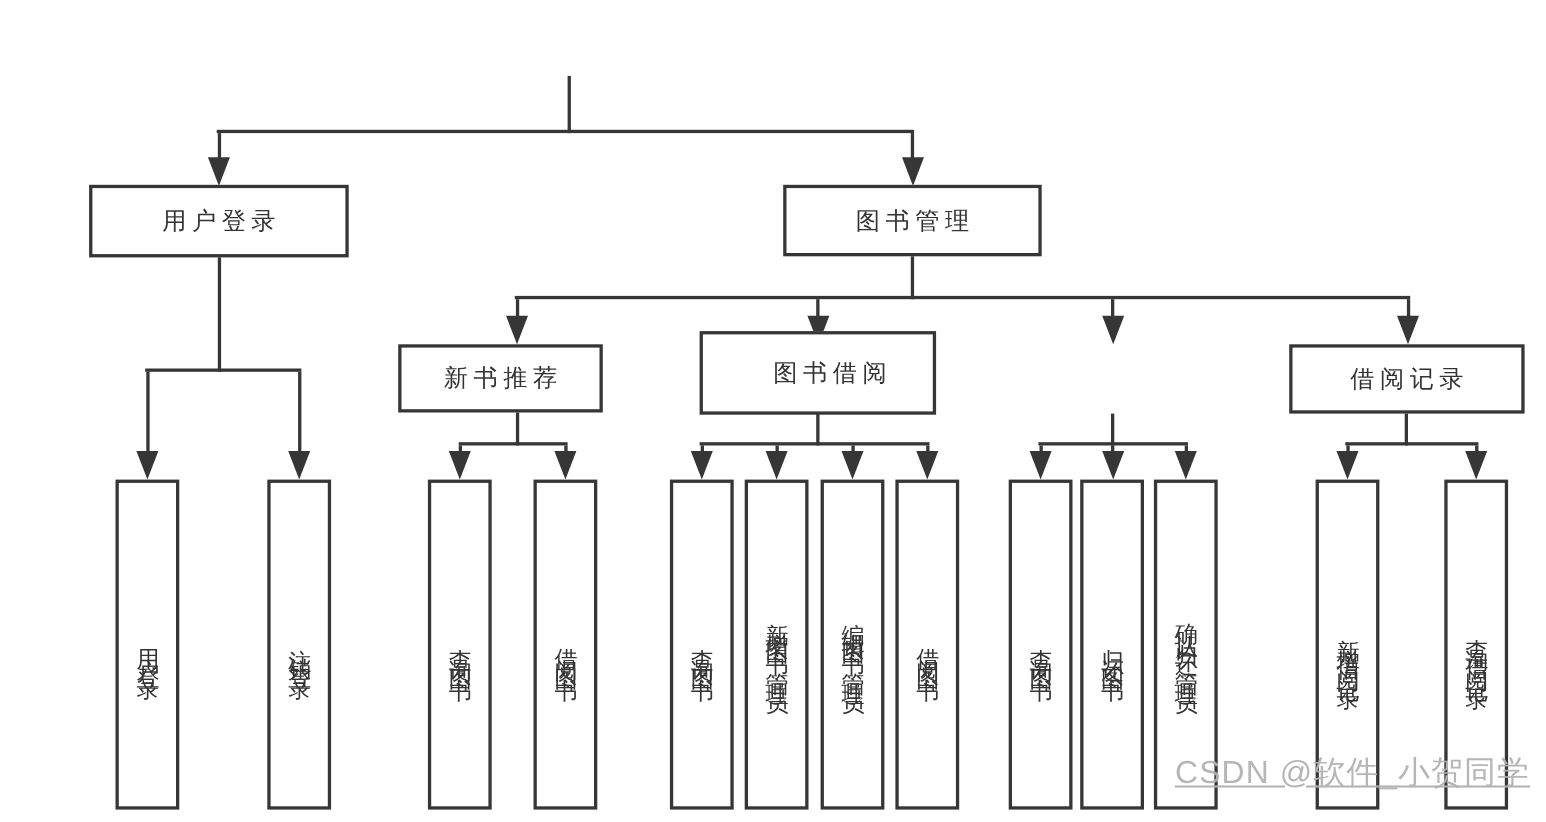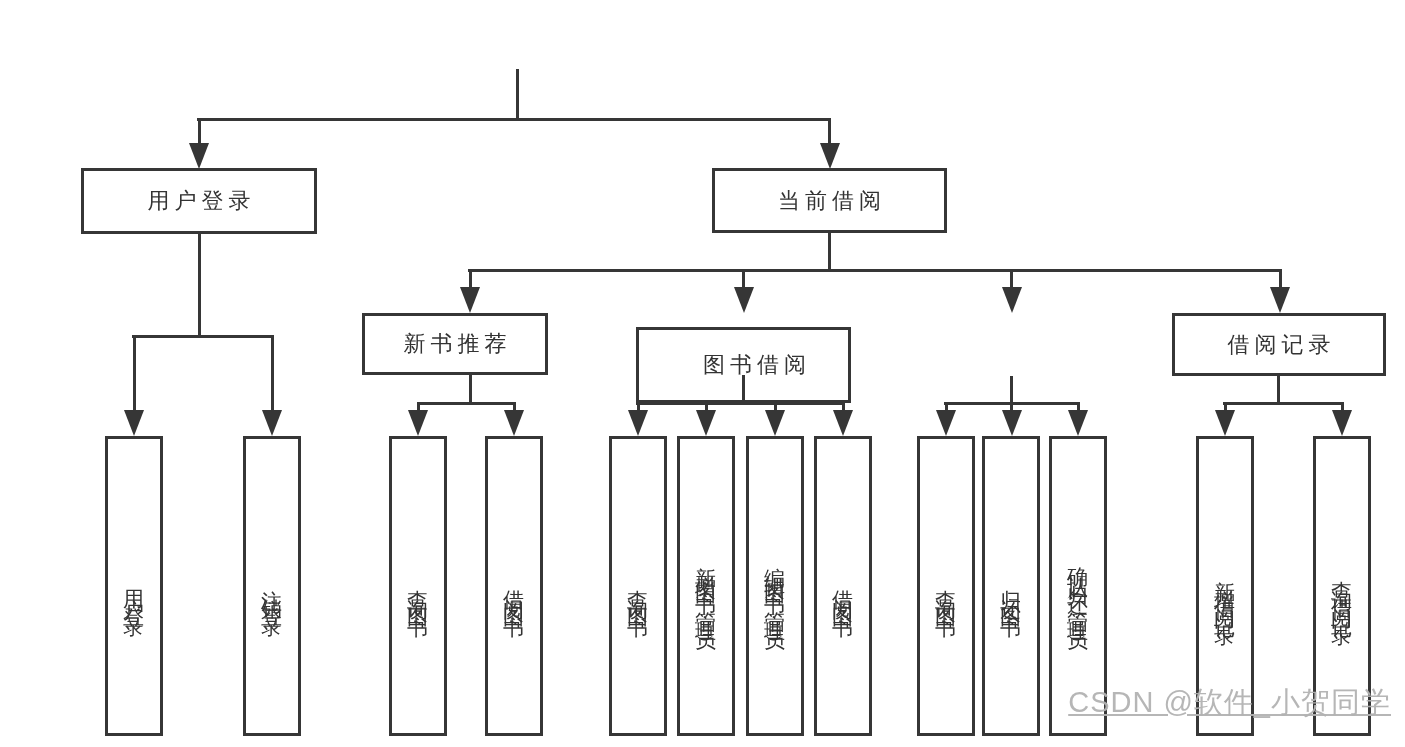--- a/index.html
+++ b/index.html
@@ -37,21 +37,21 @@
   <div class="ln" style="left:197px; top:118px; width:634px; height:3px;"></div>
   <div class="ln" style="left:198px; top:121px; width:3px; height:24px;"></div>
   <div class="ah" style="left:189px; top:143px;"></div>
   <div class="ln" style="left:828px; top:121px; width:3px; height:24px;"></div>
   <div class="ah" style="left:820px; top:143px;"></div>
 
   <div class="node" style="left:81px; top:168px; width:236px; height:66px;">
     <span>用户登录</span>
   </div>
   <div class="node" style="left:712px; top:168px; width:235px; height:65px;">
-    <span>当前借阅</span>
+    <span>图书管理</span>
   </div>
 
   <div class="ln" style="left:198px; top:234px; width:3px; height:104px;"></div>
   <div class="ln" style="left:132px; top:335px; width:142px; height:3px;"></div>
   <div class="ln" style="left:133px; top:338px; width:3px; height:74px;"></div>
   <div class="ah" style="left:124px; top:410px;"></div>
   <div class="ln" style="left:271px; top:338px; width:3px; height:74px;"></div>
   <div class="ah" style="left:262px; top:410px;"></div>
 
   <div class="ln" style="left:828px; top:233px; width:3px; height:39px;"></div>
@@ -61,21 +61,21 @@
   <div class="ln" style="left:742px; top:272px; width:3px; height:18px;"></div>
   <div class="ah" style="left:734px; top:287px;"></div>
   <div class="ln" style="left:1010px; top:272px; width:3px; height:18px;"></div>
   <div class="ah" style="left:1002px; top:287px;"></div>
   <div class="ln" style="left:1279px; top:272px; width:3px; height:18px;"></div>
   <div class="ah" style="left:1270px; top:287px;"></div>
 
   <div class="node" style="left:362px; top:313px; width:186px; height:62px;">
     <span>新书推荐</span>
   </div>
-  <div class="node" style="left:636px; top:327px; width:215px; height:76px;padding-left:22px;">
+  <div class="node" style="left:636px; top:301px; width:215px; height:76px;padding-left:22px;">
     <span>图书借阅</span>
   </div>
   <div class="node" style="left:1172px; top:313px; width:214px; height:63px;">
     <span>借阅记录</span>
   </div>
 
   <div class="ln" style="left:469px; top:375px; width:3px; height:30px;"></div>
   <div class="ln" style="left:417px; top:402px; width:99px; height:3px;"></div>
   <div class="ln" style="left:417px; top:405px; width:3px; height:7px;"></div>
   <div class="ah" style="left:408px; top:410px;"></div>

